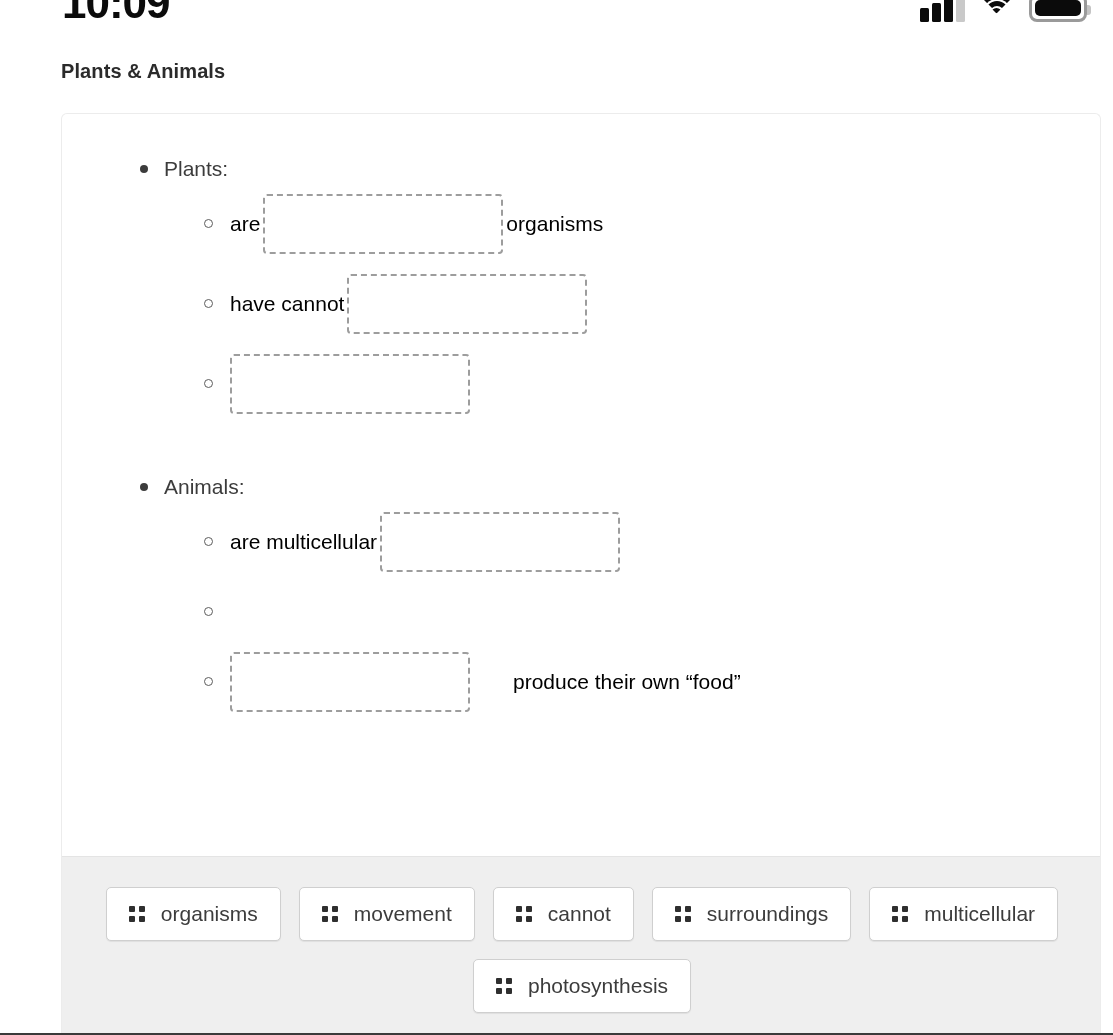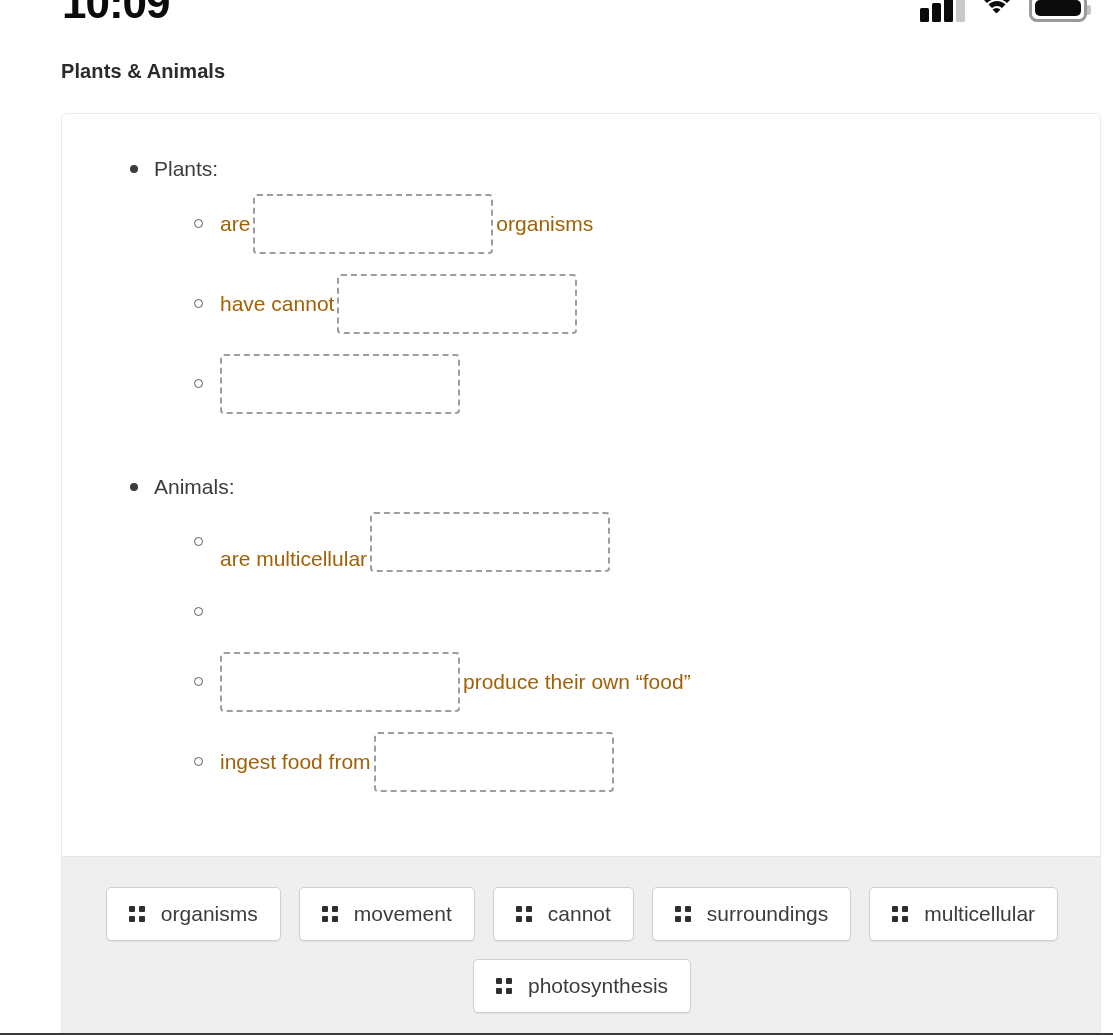--- a/index.html
+++ b/index.html
@@ -112,20 +112,21 @@
     position: absolute;
     left: 61px;
     top: 113px;
     width: 1040px;
     height: 922px;
     background: #ffffff;
     border: 1px solid #ececec;
     border-bottom: none;
     border-radius: 6px 6px 0 0;
     overflow: hidden;
+    padding-left: 10px;
   }
 
   .card-body {
     position: relative;
     height: 742px;
     padding: 0;
   }
   .grp {
     position: absolute;
     left: 0;
@@ -151,21 +152,21 @@
     margin: 0;
     padding: 0;
   }
   .sub {
     position: relative;
     display: flex;
     align-items: center;
     min-height: 60px;
     padding-left: 158px;
     font-size: 21px;
-    color: #a16207;
+    color: #000000;
   }
   .sub .circle {
     position: absolute;
     left: 132px;
     top: 50%;
     margin-top: -5px;
     width: 9px; height: 9px;
     border-radius: 50%;
     border: 1.6px solid #5d5d5d;
     background: transparent;
@@ -295,37 +296,32 @@
           </li>
         </ul>
       </div>
 
       <div class="grp" style="top:360px;">
         <div class="grp-head">
           <span class="bullet"></span>
           <span>Animals:</span>
         </div>
         <ul class="lvl2">
-          <li class="sub" style="margin-top:12px;align-items:flex-end;">
+          <li class="sub" style="margin-top:12px;">
             <span class="circle"></span>
             <span class="txt pre">are multicellular</span>
             <span class="dropzone"></span>
           </li>
           <li class="sub" style="margin-top:10px;">
             <span class="circle"></span>
           </li>
-          <li class="sub" style="margin-top:10px;">
+          <li class="sub" style="margin-top:10px;gap:40px;">
             <span class="circle"></span>
             <span class="dropzone"></span>
             <span class="txt post">produce their own “food”</span>
-          </li>
-          <li class="sub" style="margin-top:20px;">
-            <span class="circle"></span>
-            <span class="txt pre">ingest food from</span>
-            <span class="dropzone"></span>
           </li>
         </ul>
       </div>
 
     </div>
 
     <div class="card-footer">
       <div class="chip-row">
         <div class="chip">
           <span class="handle">

